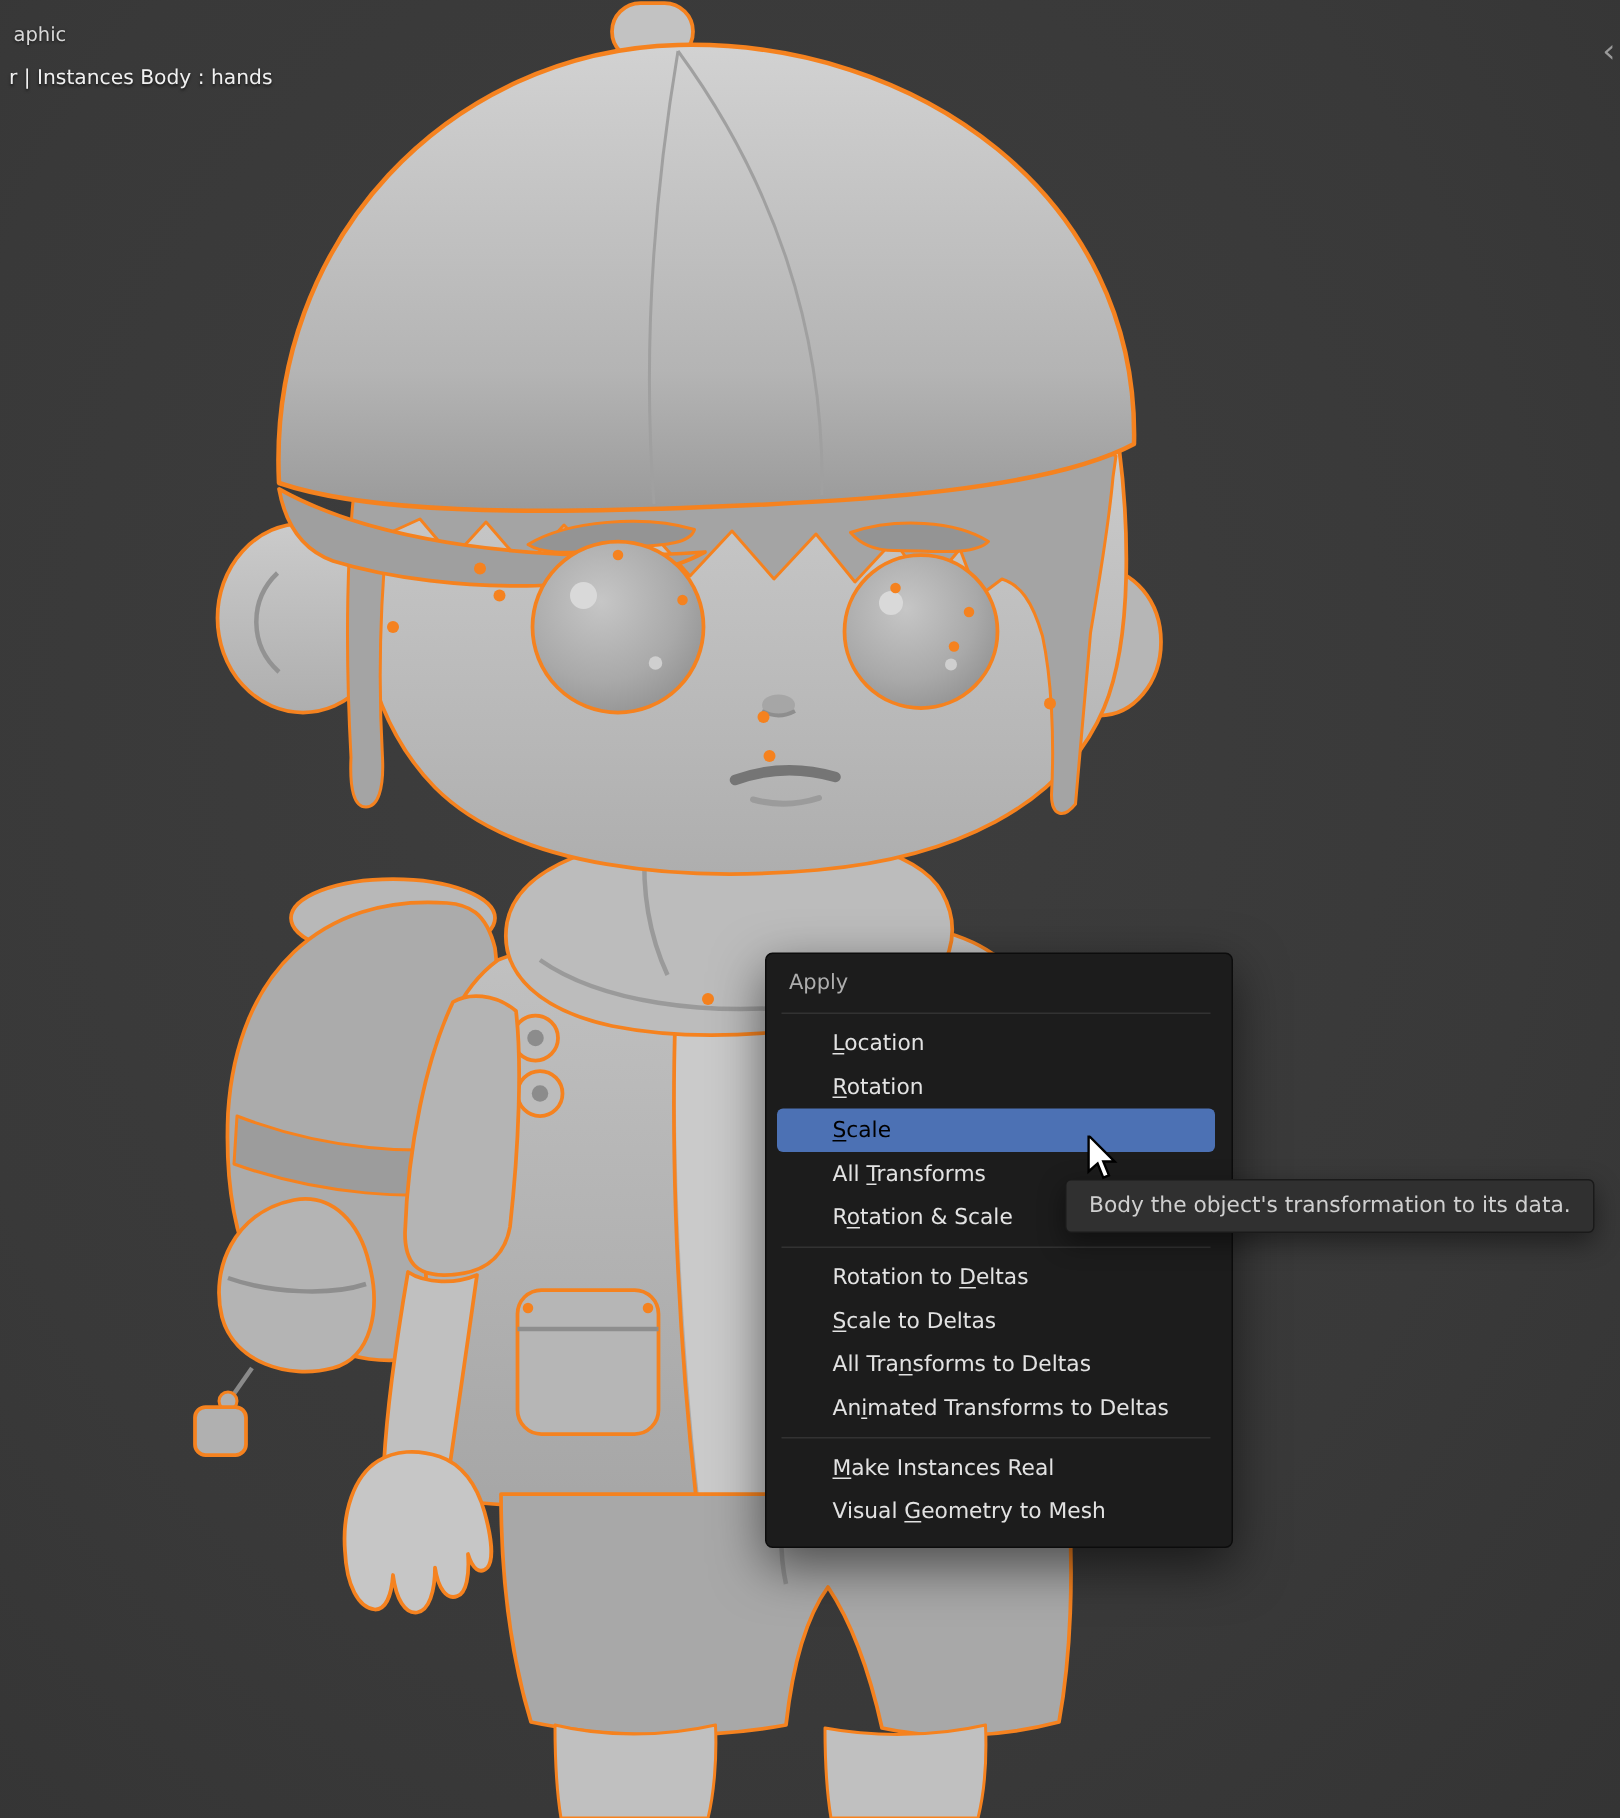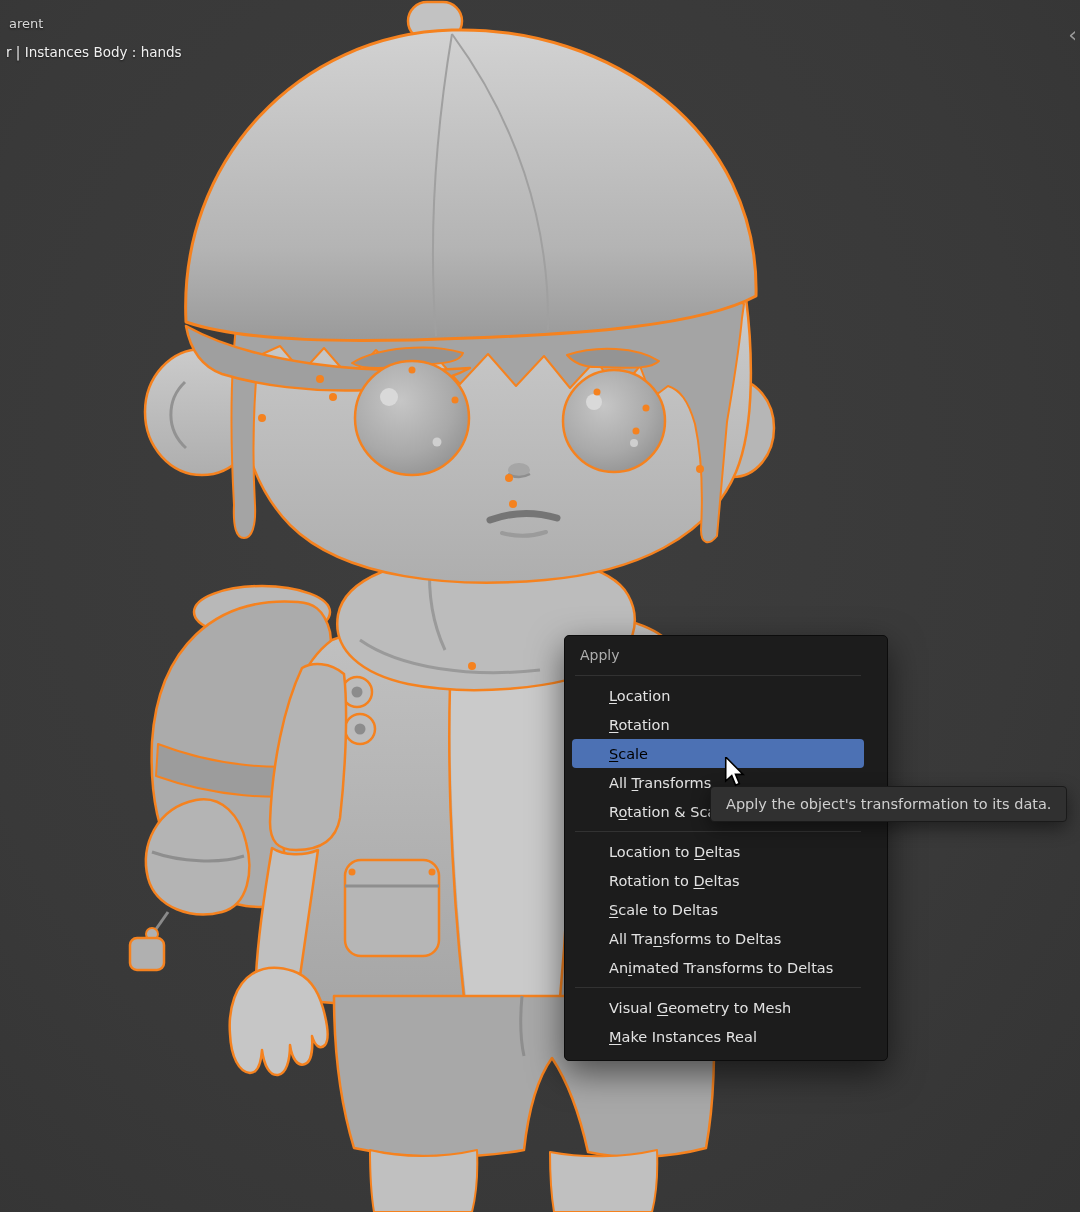--- a/index.html
+++ b/index.html
@@ -9,24 +9,24 @@
     font-family:"DejaVu Sans","Liberation Sans",sans-serif;
   }
   .stage > svg.scene{position:absolute;left:0;top:0;}
   .overlay-text{position:absolute;color:#e6e6e6;text-shadow:0 1px 2px rgba(0,0,0,.6);}
   .line1{left:9px;top:16px;font-size:13px;color:#d8d8d8;}
   .line2{left:6px;top:44px;font-size:13.5px;color:#f0f0f0;}
   .chevron{position:absolute;right:3px;top:24px;font-size:22px;color:#9a9a9a;line-height:1;cursor:pointer;}
 
   
   .menu{
-    position:absolute;left:564px;top:635px;width:306px;z-index:10;
+    position:absolute;left:510px;top:635px;width:306px;z-index:10;
     background:#1c1c1c;border:1px solid #0c0c0c;border-radius:5px;
     box-shadow:0 12px 34px rgba(0,0,0,.55);
-    padding:2px 16px 9px 0;color:#e2e2e2;font-size:14.5px;
+    padding:2px 4px 9px 0;color:#e2e2e2;font-size:14.5px;
   }
   .menu-header{padding:9px 15px 7px 15px;font-size:14px;color:#aeaeae;}
   .menu-sep{height:1px;background:#323232;margin:5px 10px;}
   .menu-item{
     height:29px;display:flex;align-items:center;
     margin:0 7px;padding-left:37px;border-radius:4px;cursor:default;
   }
   .menu-item.active{background:#4c71b4;color:#000000;}
   .mi-label{white-space:nowrap;}
   .mi-label u{text-underline-offset:2px;text-decoration-thickness:1px;}
@@ -155,21 +155,21 @@
         <circle cx="646" cy="408" r="3.5"></circle>
           <circle cx="636" cy="431" r="3.5"></circle>
           <circle cx="509" cy="478" r="4"></circle>
         <circle cx="513" cy="504" r="4"></circle>
           <circle cx="700" cy="469" r="4"></circle>
           <circle cx="472" cy="666" r="4"></circle>
       </g>
     </g>
   </svg>
 
-  <div class="overlay-text line1">arent</div>
+  <div class="overlay-text line1">aphic</div>
   <div class="overlay-text line2">r | Instances Body : hands</div>
   <div class="chevron">‹</div>
 
   <div class="menu">
     <div class="menu-header">Apply</div>
     <div class="menu-sep"></div>
 
     <div class="menu-item">
       <span class="mi-label"><u>L</u>ocation</span>
     </div>
@@ -182,45 +182,42 @@
     <div class="menu-item">
       <span class="mi-label">All <u>T</u>ransforms</span>
     </div>
     <div class="menu-item">
       <span class="mi-label">R<u>o</u>tation &amp; Scale</span>
     </div>
 
     <div class="menu-sep"></div>
 
     <div class="menu-item">
-      <span class="mi-label">Location to <u>D</u>eltas</span>
-    </div>
-    <div class="menu-item">
       <span class="mi-label">Rotation to <u>D</u>eltas</span>
     </div>
     <div class="menu-item">
       <span class="mi-label"><u>S</u>cale to Deltas</span>
     </div>
     <div class="menu-item">
       <span class="mi-label">All Tra<u>n</u>sforms to Deltas</span>
     </div>
     <div class="menu-item">
       <span class="mi-label">An<u>i</u>mated Transforms to Deltas</span>
     </div>
 
     <div class="menu-sep"></div>
 
     <div class="menu-item">
+      <span class="mi-label"><u>M</u>ake Instances Real</span>
+    </div>
+    <div class="menu-item">
       <span class="mi-label">Visual <u>G</u>eometry to Mesh</span>
     </div>
-    <div class="menu-item">
-      <span class="mi-label"><u>M</u>ake Instances Real</span>
-    </div>
   </div>
 
   <div class="tooltip">
-    <span>Apply the object's transformation to its data.</span>
+    <span>Body the object's transformation to its data.</span>
   </div>
 
   <svg class="cursor" width="26" height="30" viewBox="0 0 13 19">
     <path d="M0,0 L0,15.2 L3.8,11.8 L6.2,17.8 L8.6,16.8 L6.2,11 L11,11 Z" fill="#ffffff" stroke="#000000" stroke-width="1"></path>
   </svg>
 </div>
 
 </body></html>

